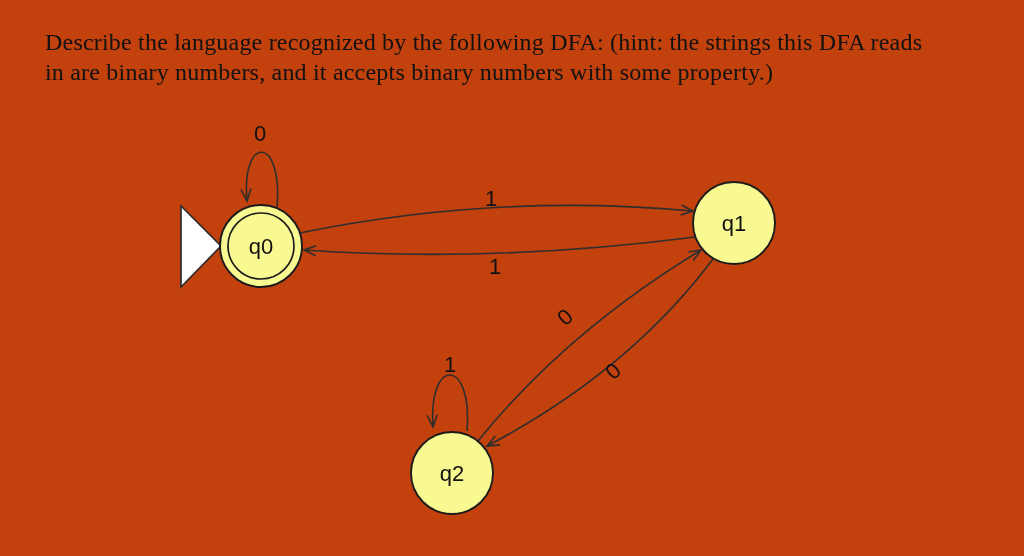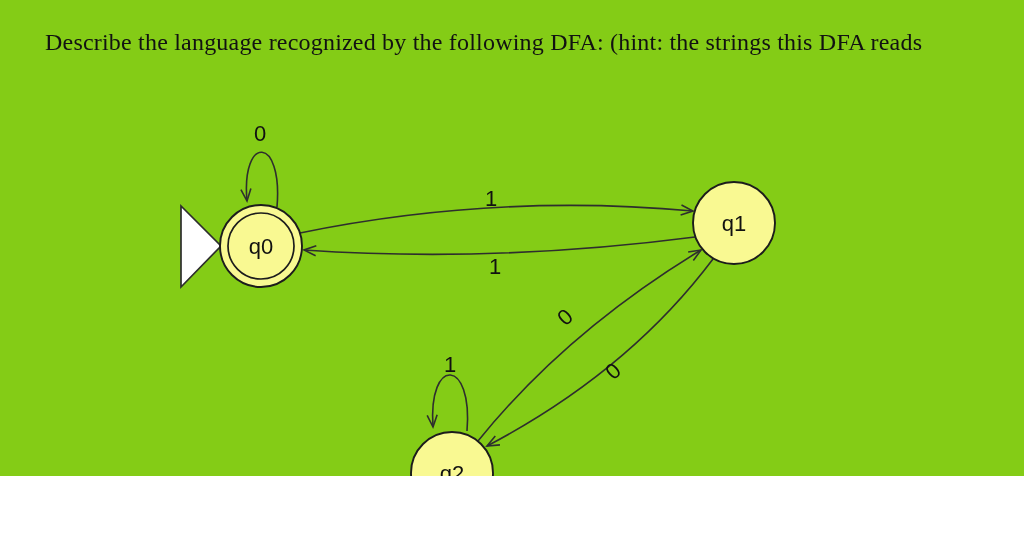--- a/index.html
+++ b/index.html
@@ -3,22 +3,22 @@
 <meta charset="utf-8">
 <style>
   html, body {
     margin: 0;
     padding: 0;
     background: #ffffff;
   }
   .page {
     position: relative;
     width: 1024px;
-    height: 476px;
-    background: #84cc16;
+    height: 556px;
+    background: #c2410c;
     overflow: hidden;
     font-family: "Liberation Serif", serif;
   }
   .problem-text {
     position: absolute;
     left: 45px;
     top: 27px;
     width: 940px;
     font-size: 24px;
     line-height: 30px;
@@ -35,20 +35,21 @@
     width: 1024px;
     height: 556px;
   }
 </style>
 </head>
 <body>
 
 <div class="page">
   <div class="problem-text">
     <div>Describe the language recognized by the following DFA: (hint: the strings this DFA reads</div>
+    <div>in are binary numbers, and it accepts binary numbers with some property.)</div>
   </div>
   <svg id="dfa" class="dfa-svg" viewBox="0 0 1024 556" xmlns="http://www.w3.org/2000/svg">
       <defs>
         <marker id="arrow" viewBox="0 0 16 12" refX="13" refY="6" markerWidth="16" markerHeight="12" orient="auto" markerUnits="userSpaceOnUse">
           <path d="M 1 1 L 13 6 L 1 11" fill="none" stroke="#2e2e2e" stroke-width="1.6"></path>
         </marker>
       </defs>
       <path d="M 277 207 C 283 135 241 135 247 201" fill="none" stroke="#2e2e2e" stroke-width="1.6" marker-end="url(#arrow)"></path>
       <text transform="translate(260,133) rotate(0)" text-anchor="middle" dy="0.35em" font-family="&quot;Liberation Sans&quot;, sans-serif" font-size="22" fill="#111111">0</text>
       <path d="M 300 233 Q 495 193 693 211" fill="none" stroke="#2e2e2e" stroke-width="1.6" marker-end="url(#arrow)"></path>

